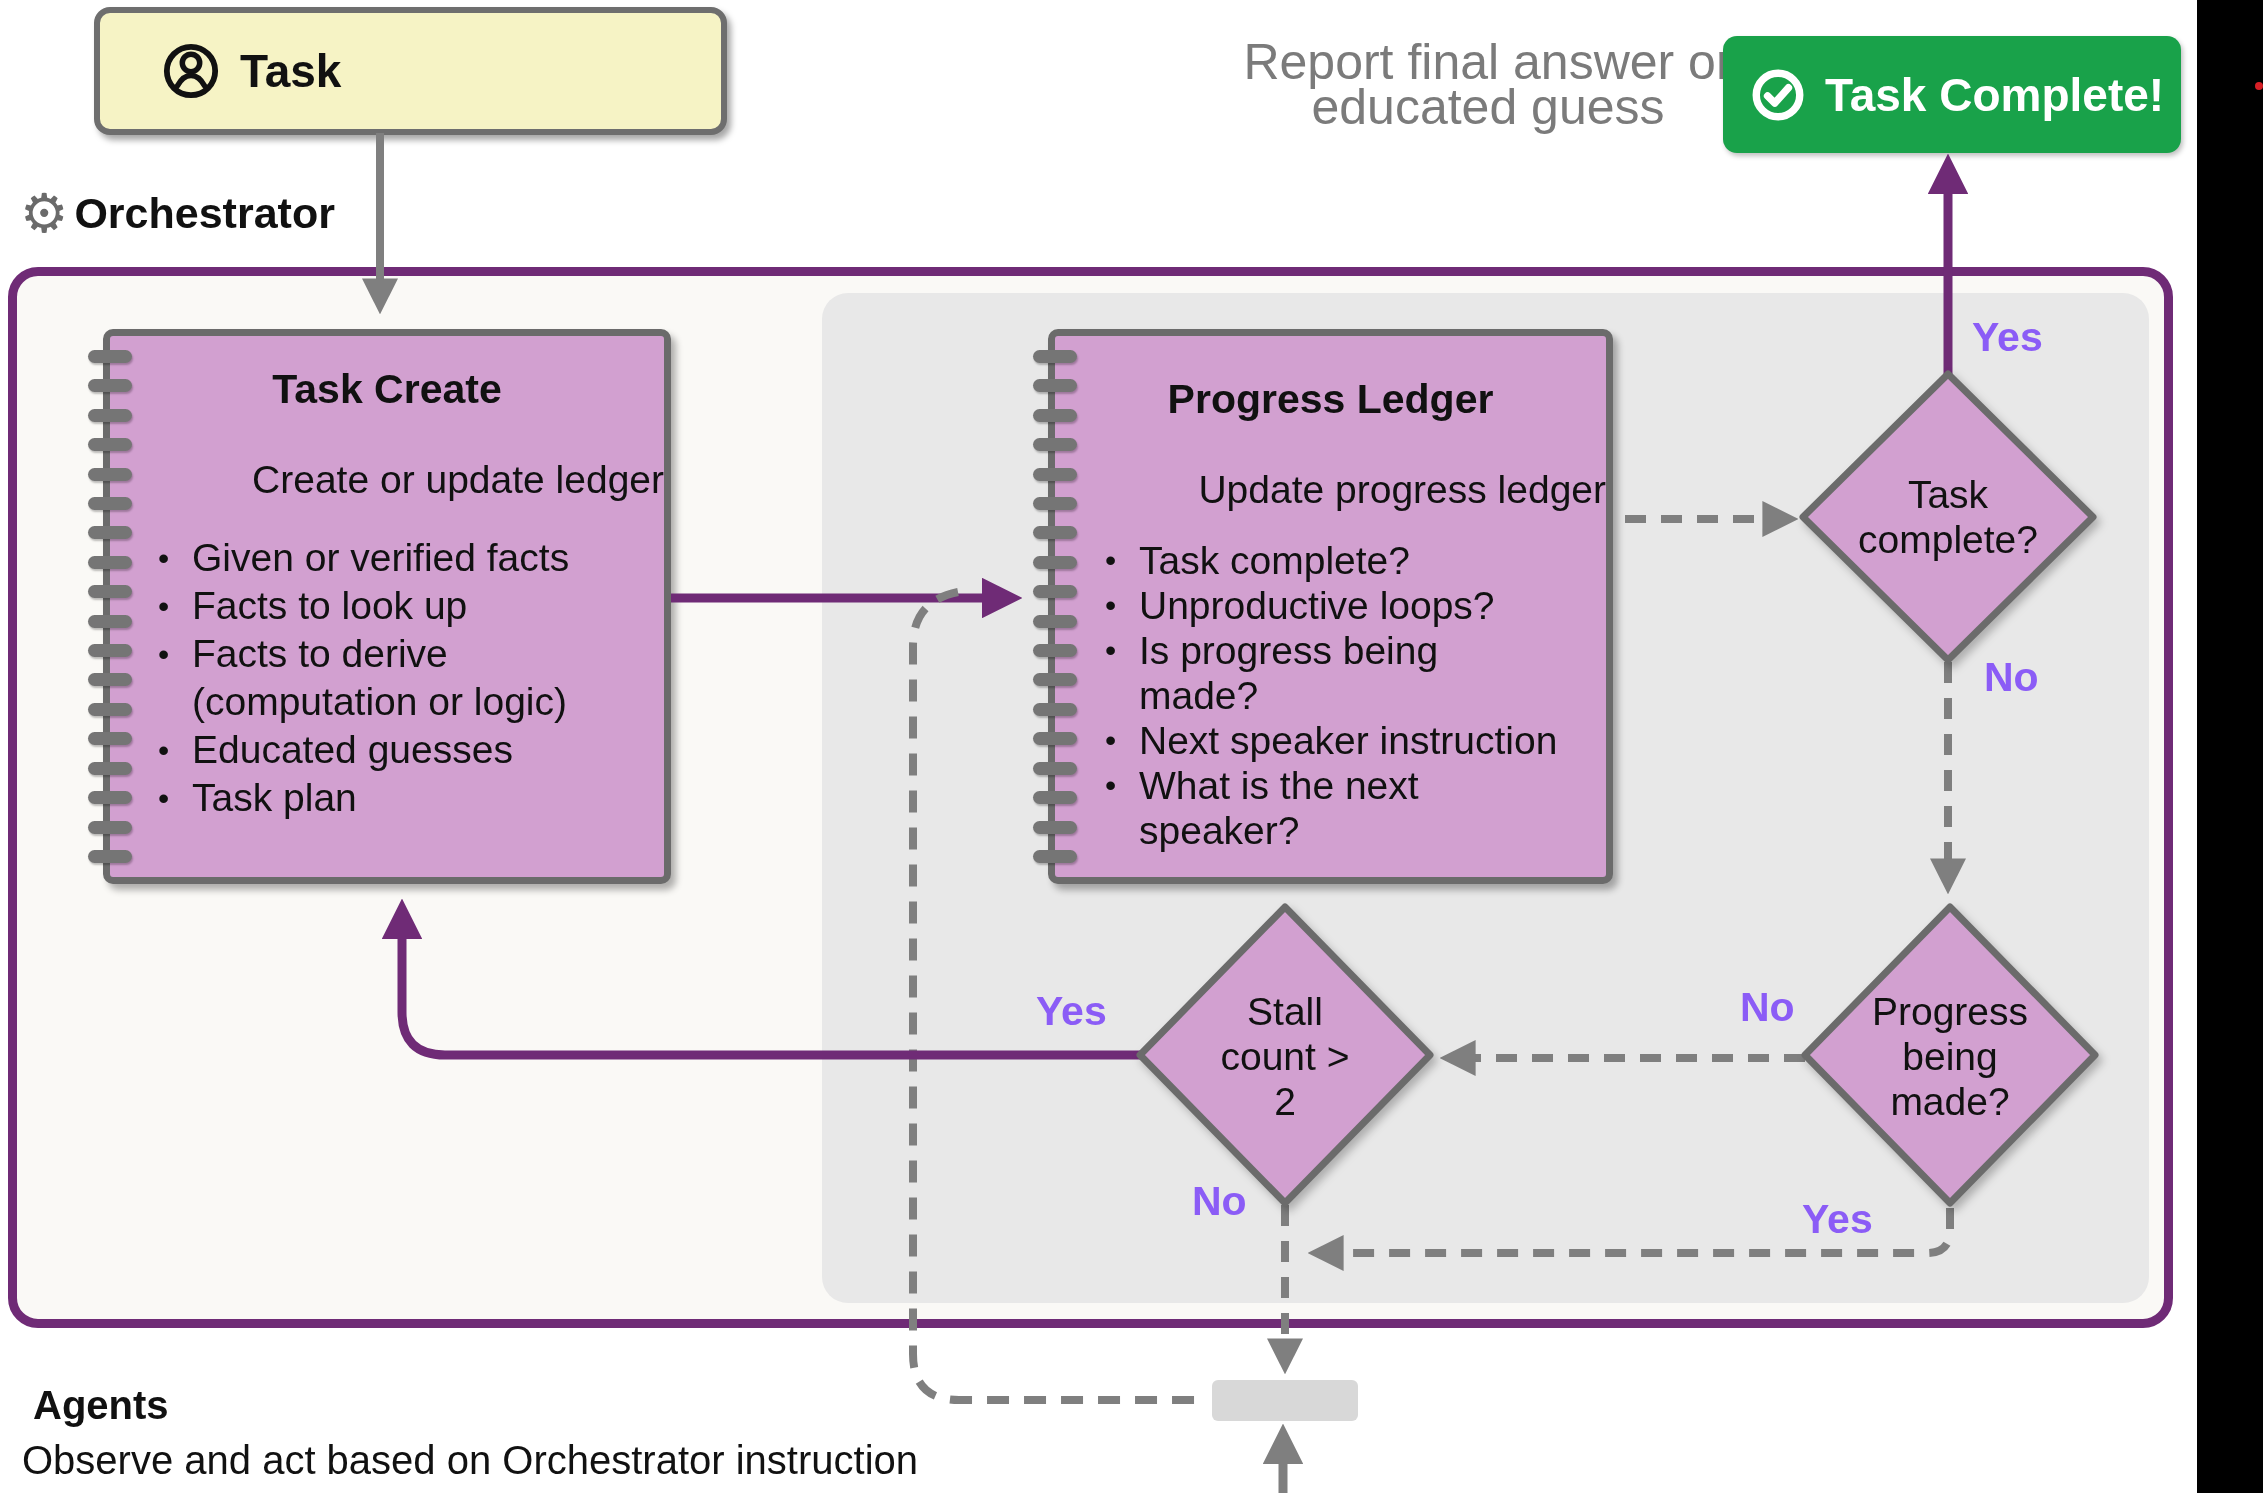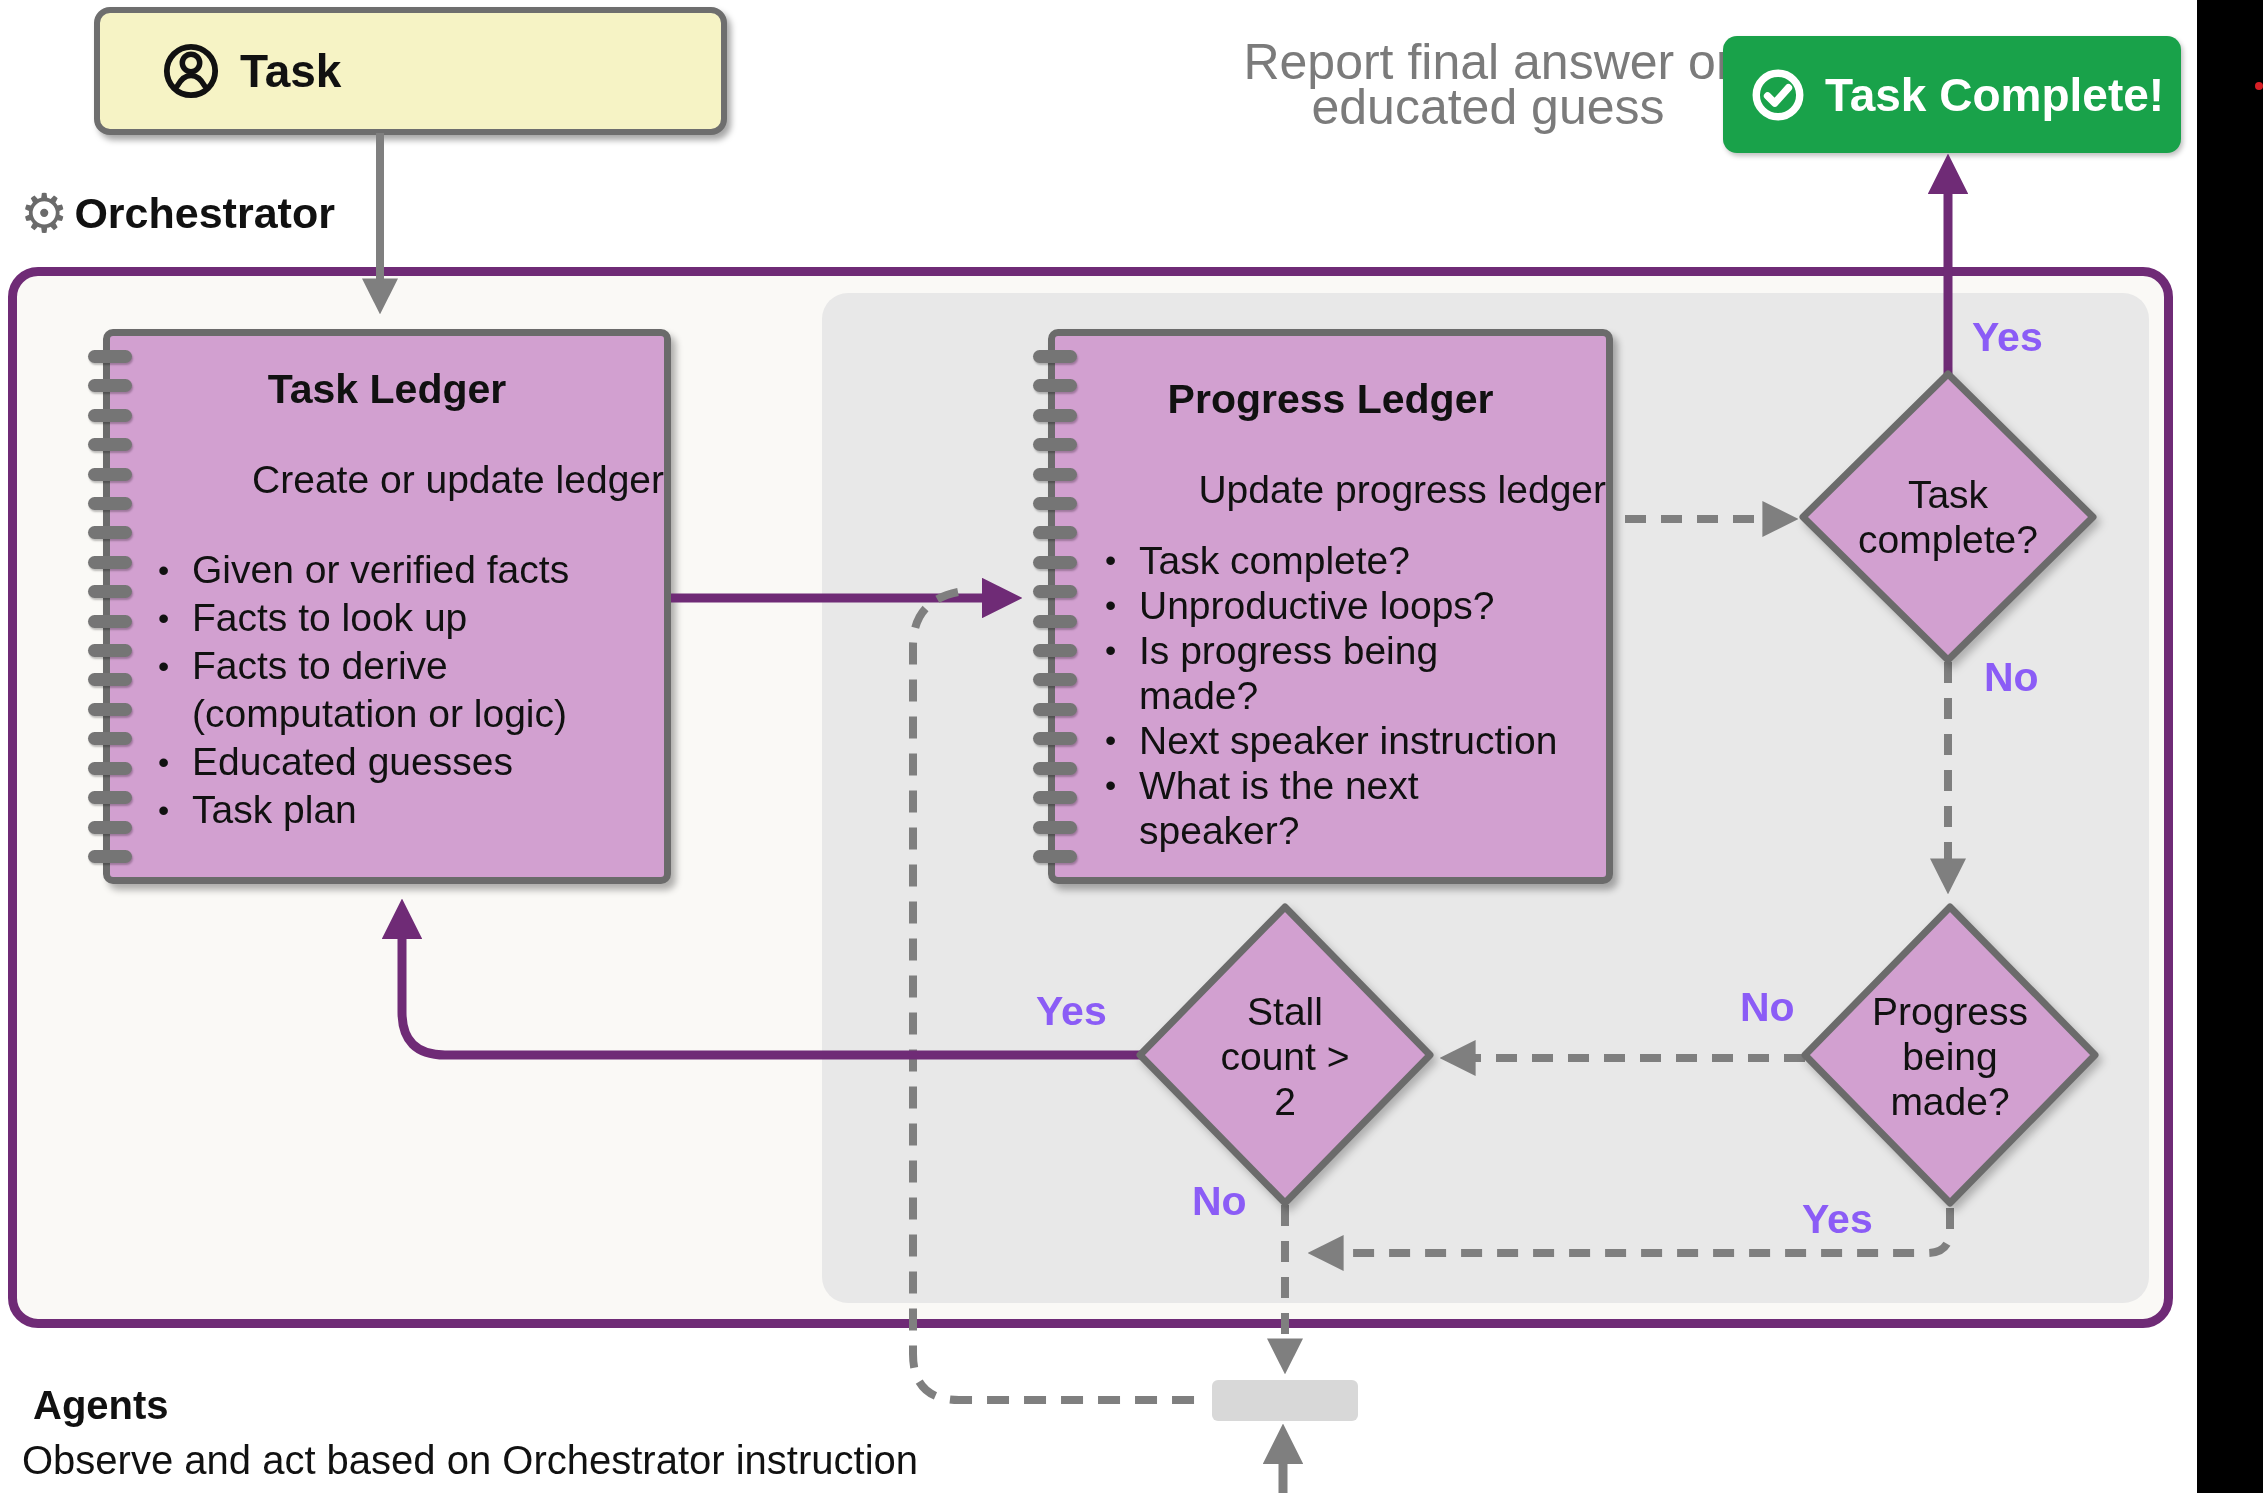--- a/index.html
+++ b/index.html
@@ -96,23 +96,23 @@
         <i></i>
         <i></i>
         <i></i>
         <i></i>
         <i></i>
         <i></i>
         <i></i>
         <i></i>
         <i></i>
       </div>
-    <div class="title" style="top:30px;">Task Ledger</div>
+    <div class="title" style="top:30px;">Task Create</div>
     <div class="sub" style="top:122px;">Create or update ledger</div>
-    <ul style="top:210px;left:42px;right:14px;">
+    <ul style="top:198px;left:42px;right:14px;">
       <li>Given or verified facts</li>
       <li>Facts to look up</li>
       <li>Facts to derive
 (computation or logic)</li>
       <li>Educated guesses</li>
       <li>Task plan</li>
     </ul>
   </div>
 
   <div class="abs ledger" style="left:1048px;top:329px;width:565px;height:555px;">

